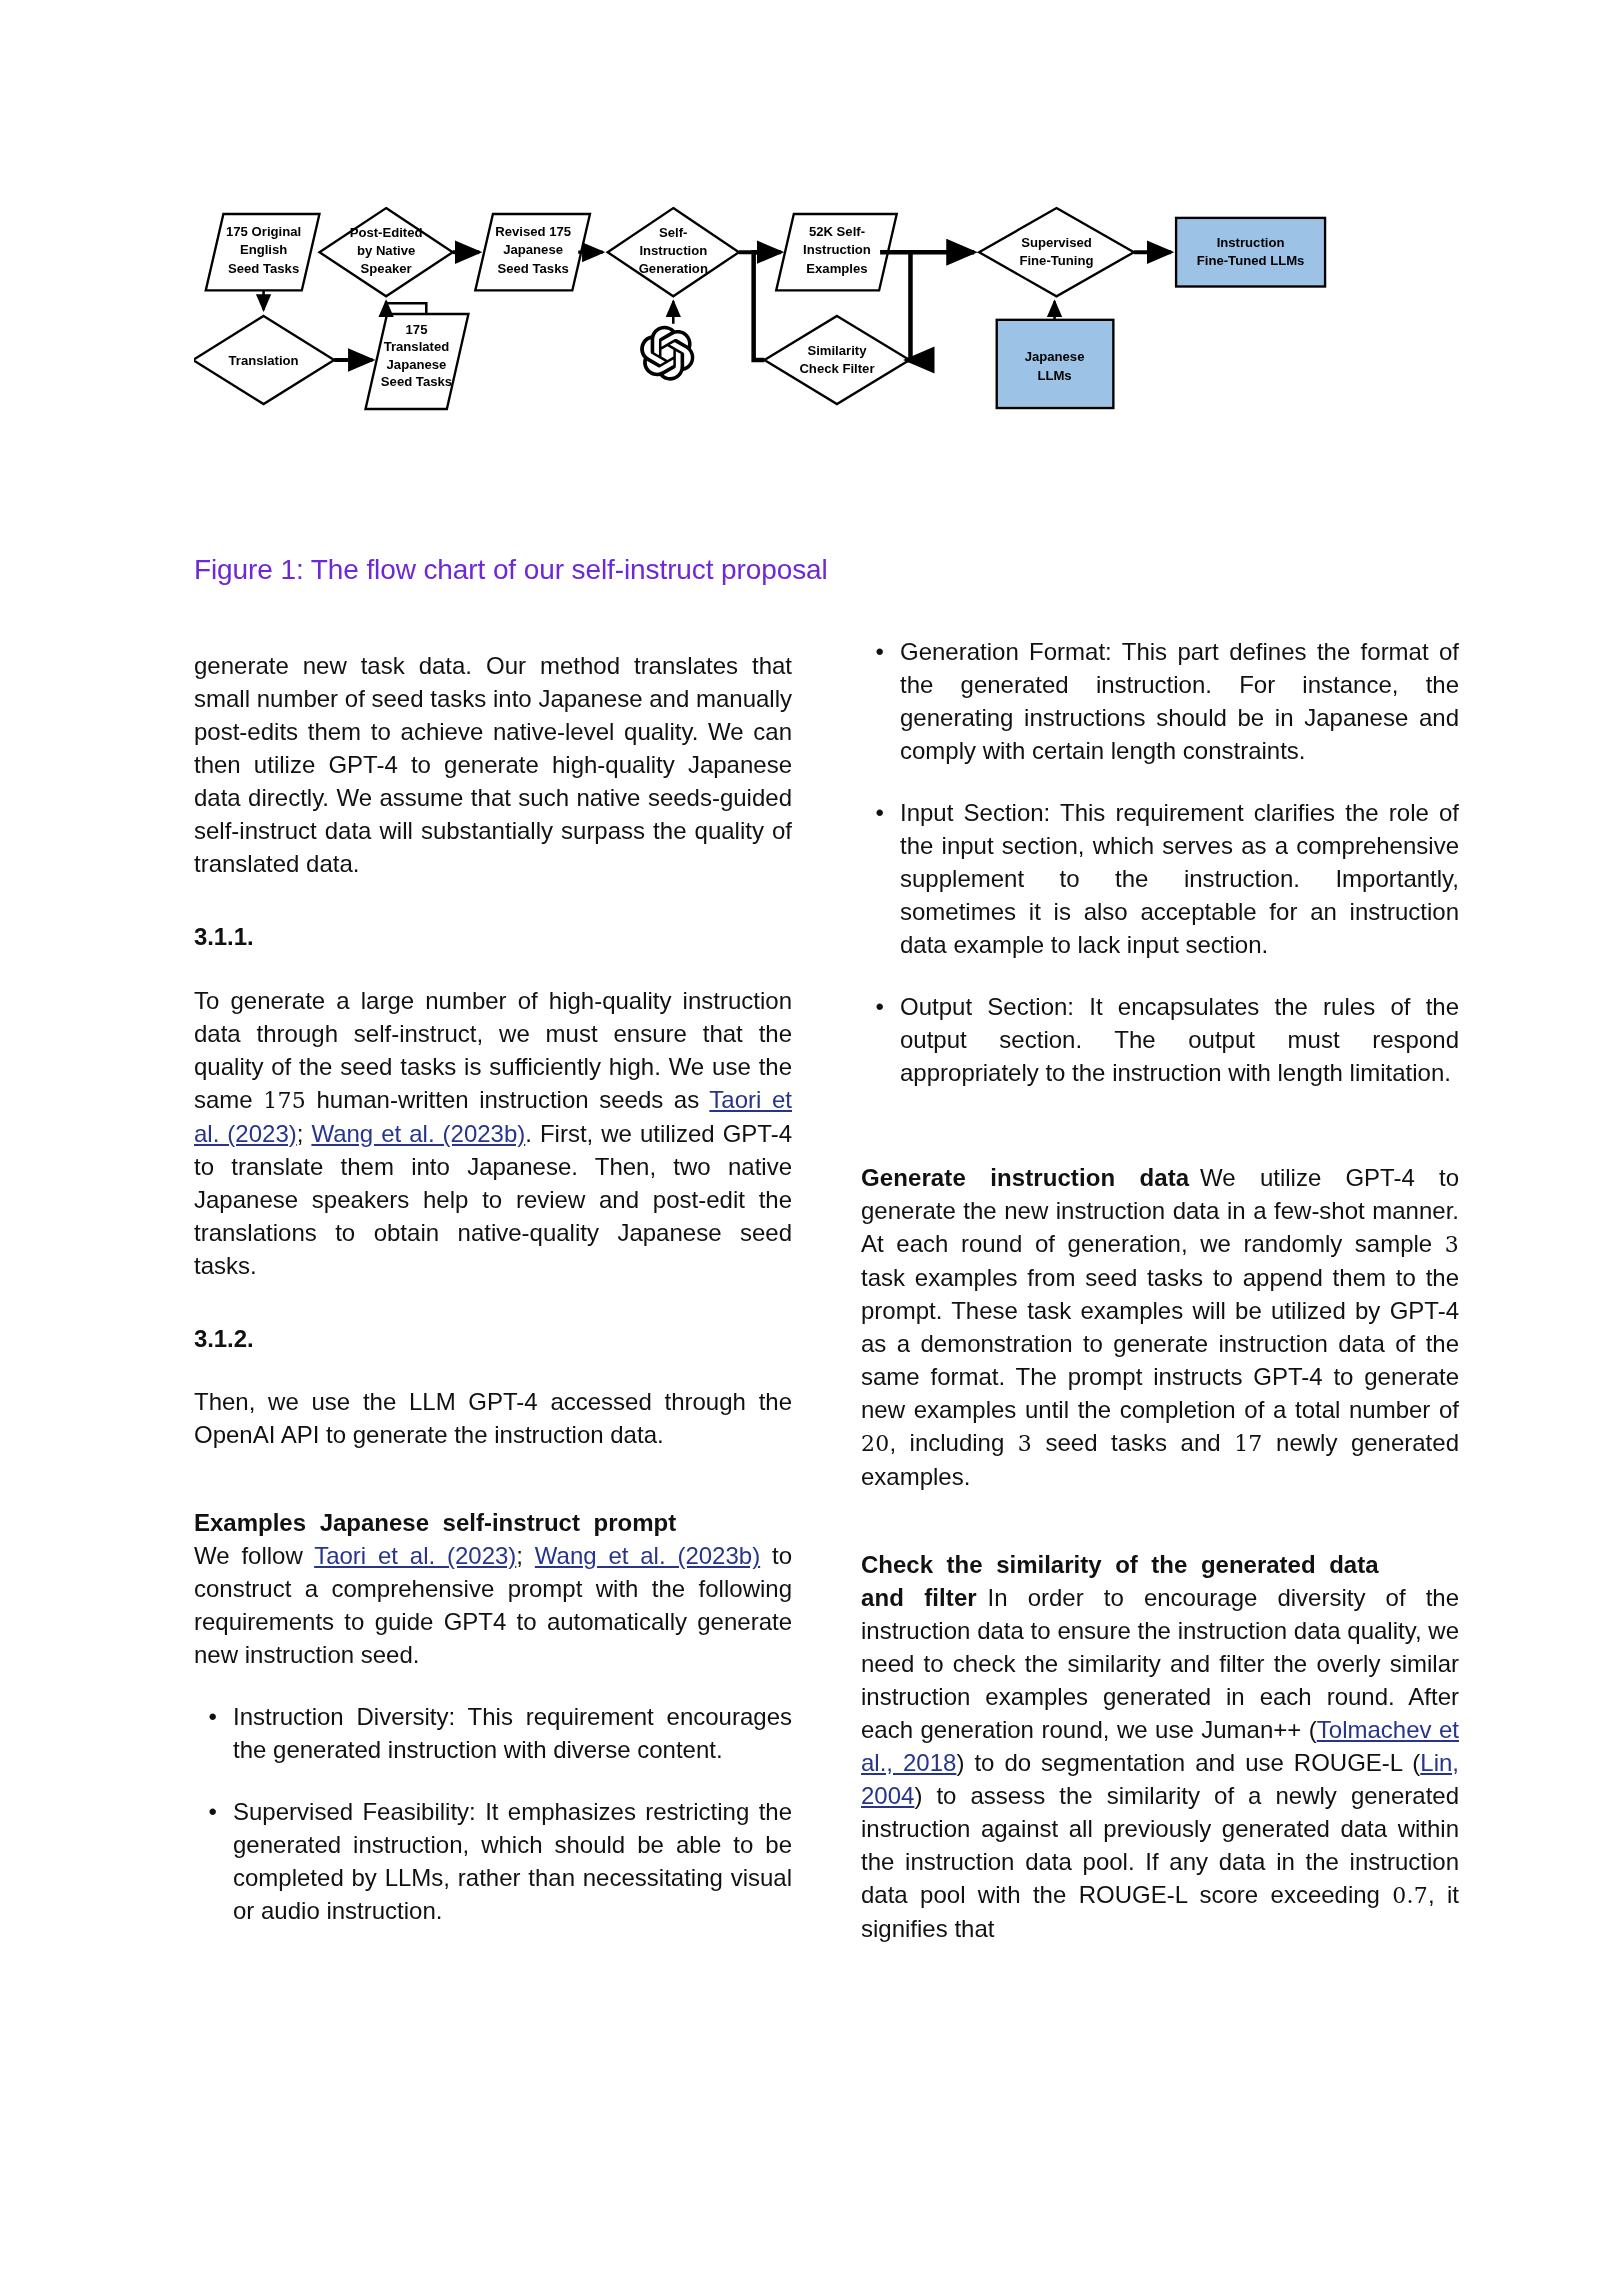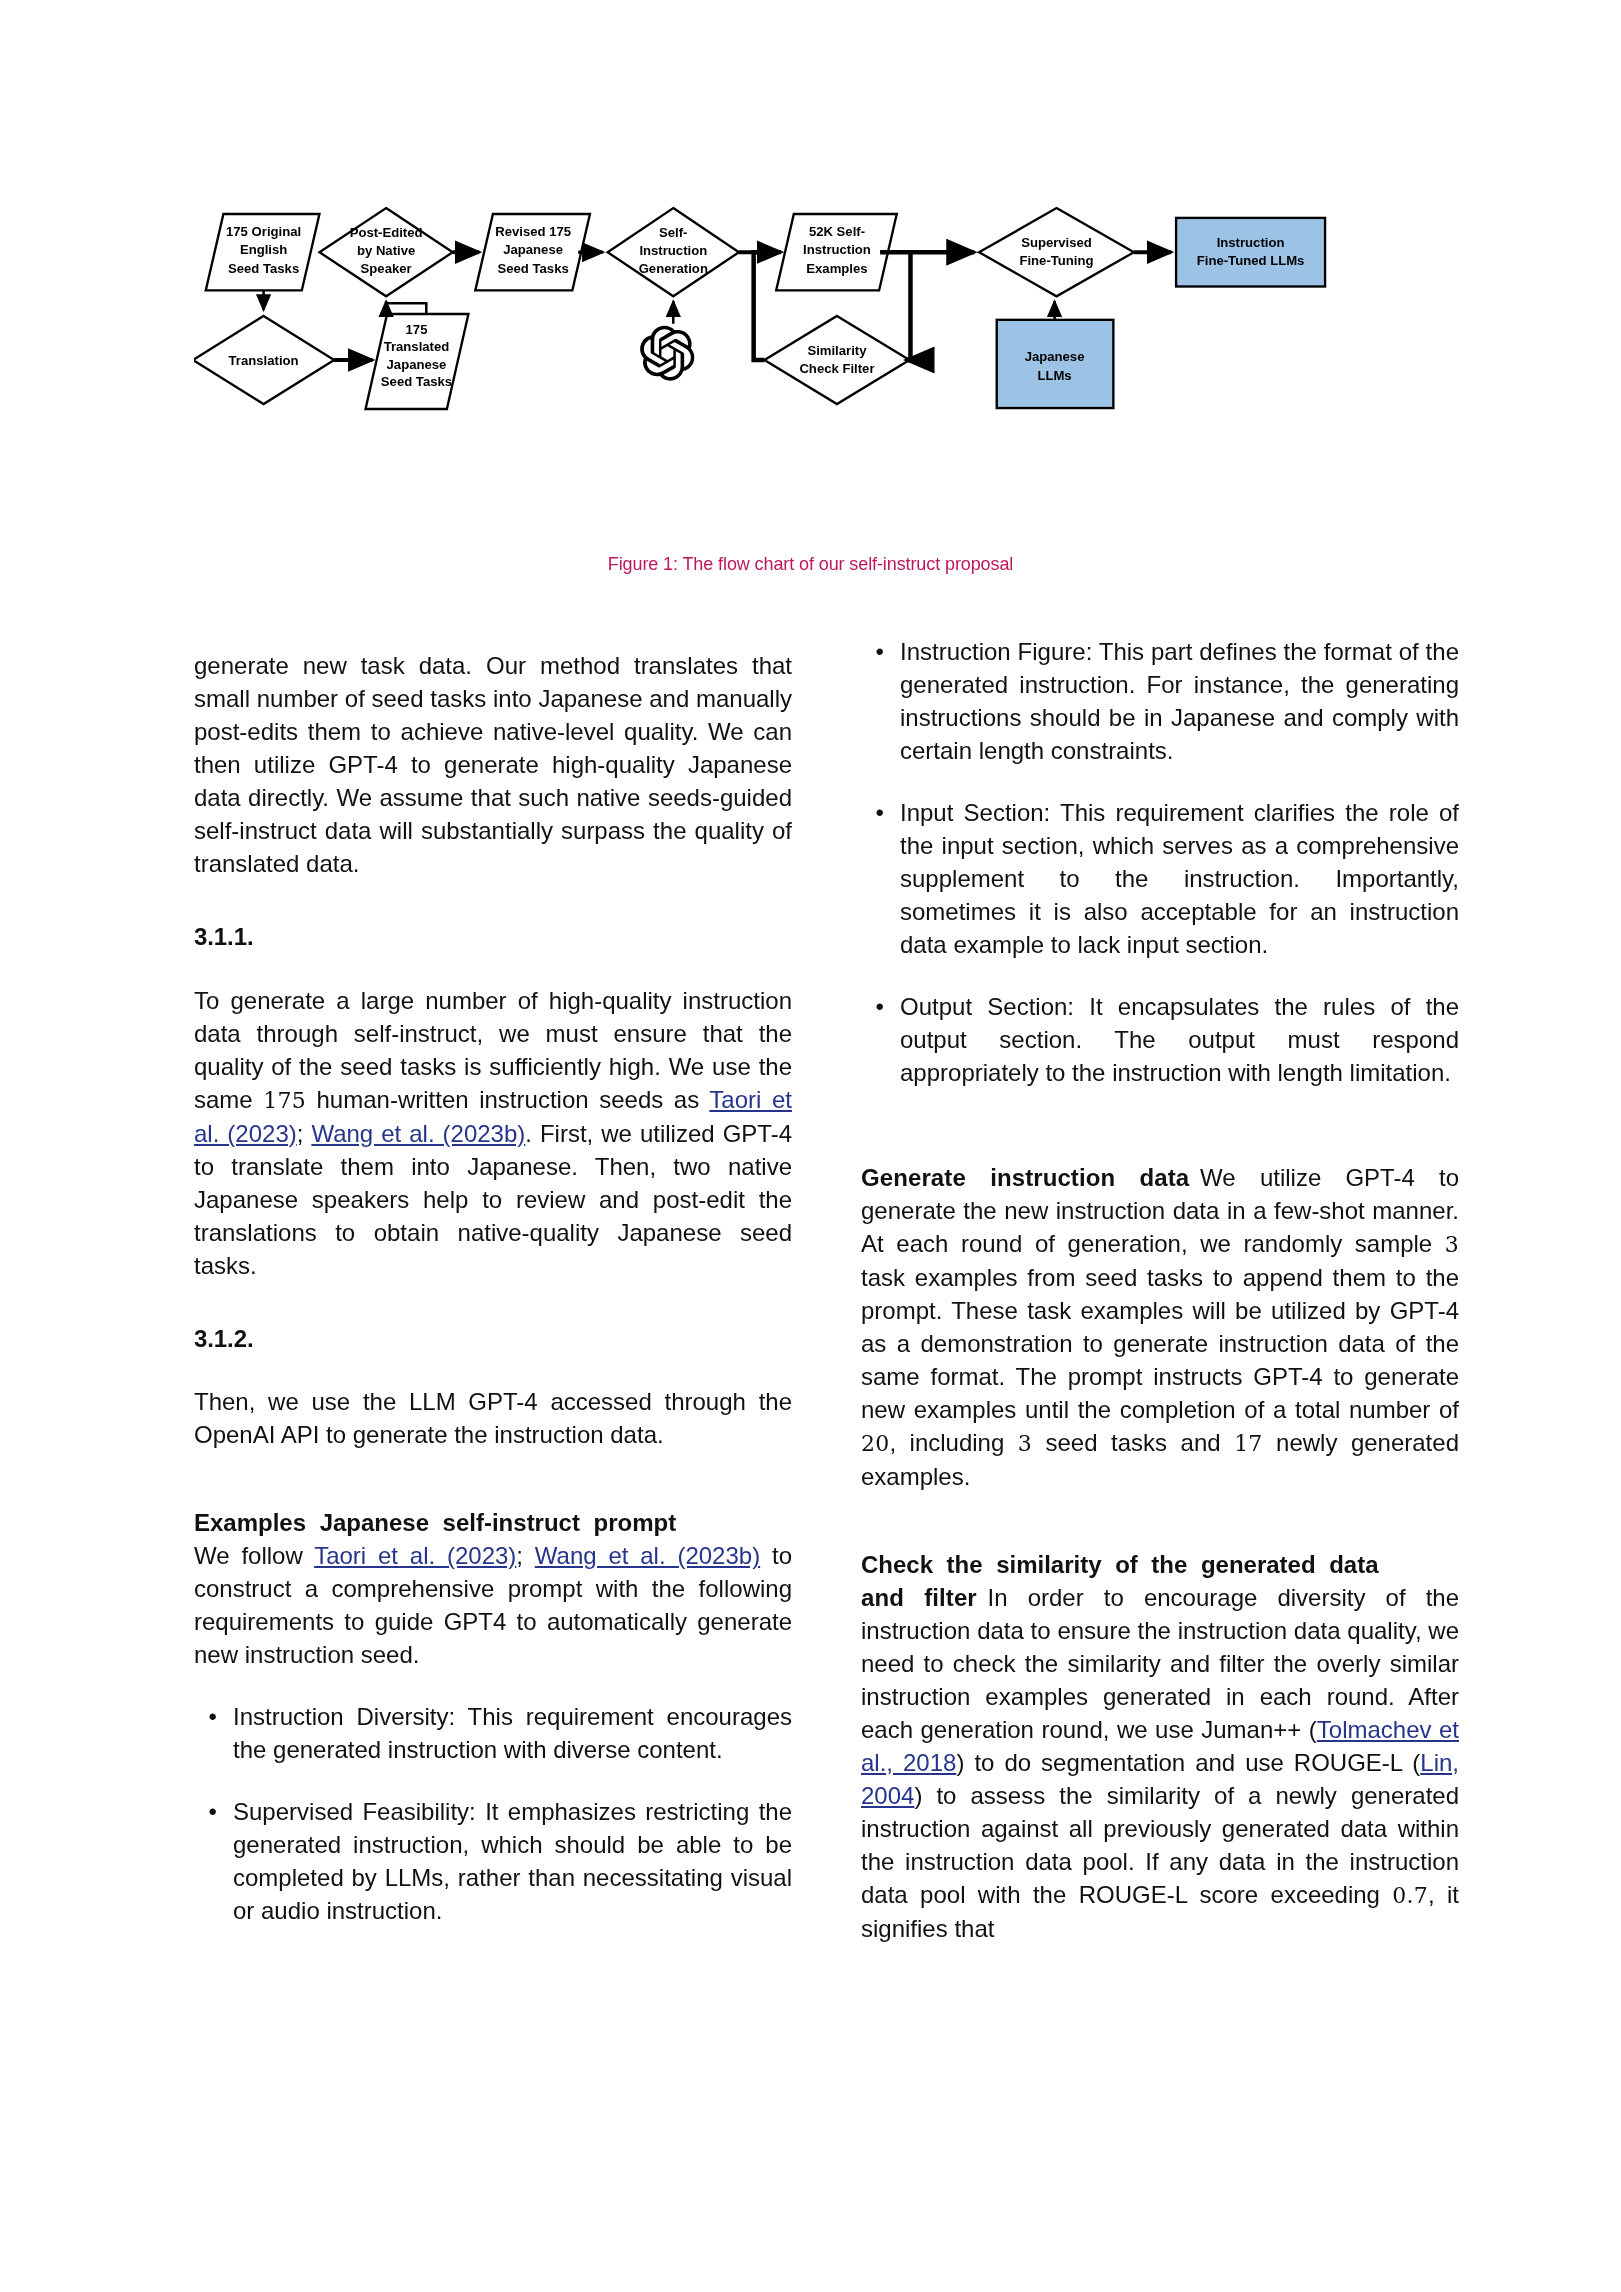--- a/index.html
+++ b/index.html
@@ -25,24 +25,24 @@
     width: 1233px;
     height: 353px;
   }
   #flow-svg { display: block; width: 1233px; height: 211px; }
 
   #figure-caption {
     position: absolute;
     left: 194px;
     top: 554px;
     width: 1233px;
-    text-align: center;
-    font-size: 18px;
+    text-align: left;
+    font-size: 28px;
     letter-spacing: -0.1px;
-    color: #be185d;
+    color: #6d28d9;
   }
 
   
   .column {
     position: absolute;
     top: 635px;
     width: 598px;
     font-size: 24px;
     line-height: 33px;
     text-align: justify;
@@ -282,21 +282,21 @@
       <span>Supervised Feasibility:</span><span> It emphasizes restricting the generated instruction, which should be able to be completed by LLMs, rather than necessitating visual or audio instruction.</span>
     </li>
   </ul>
 </div>
 
 <div class="column" id="col-right">
 
   <ul class="bullets">
     <li>
       <span class="bullet-dot">•</span>
-      <span>Instruction Figure:</span><span> This part defines the format of the generated instruction. For instance, the generating instructions should be in Japanese and comply with certain length constraints.</span>
+      <span>Generation Format:</span><span> This part defines the format of the generated instruction. For instance, the generating instructions should be in Japanese and comply with certain length constraints.</span>
     </li>
     <li>
       <span class="bullet-dot">•</span>
       <span>Input Section:</span><span> This requirement clarifies the role of the input section, which serves as a comprehensive supplement to the instruction. Importantly, sometimes it is also acceptable for an instruction data example to lack input section.</span>
     </li>
     <li>
       <span class="bullet-dot">•</span>
       <span>Output Section:</span><span> It encapsulates the rules of the output section. The output must respond appropriately to the instruction with length limitation.</span>
     </li>
   </ul>

